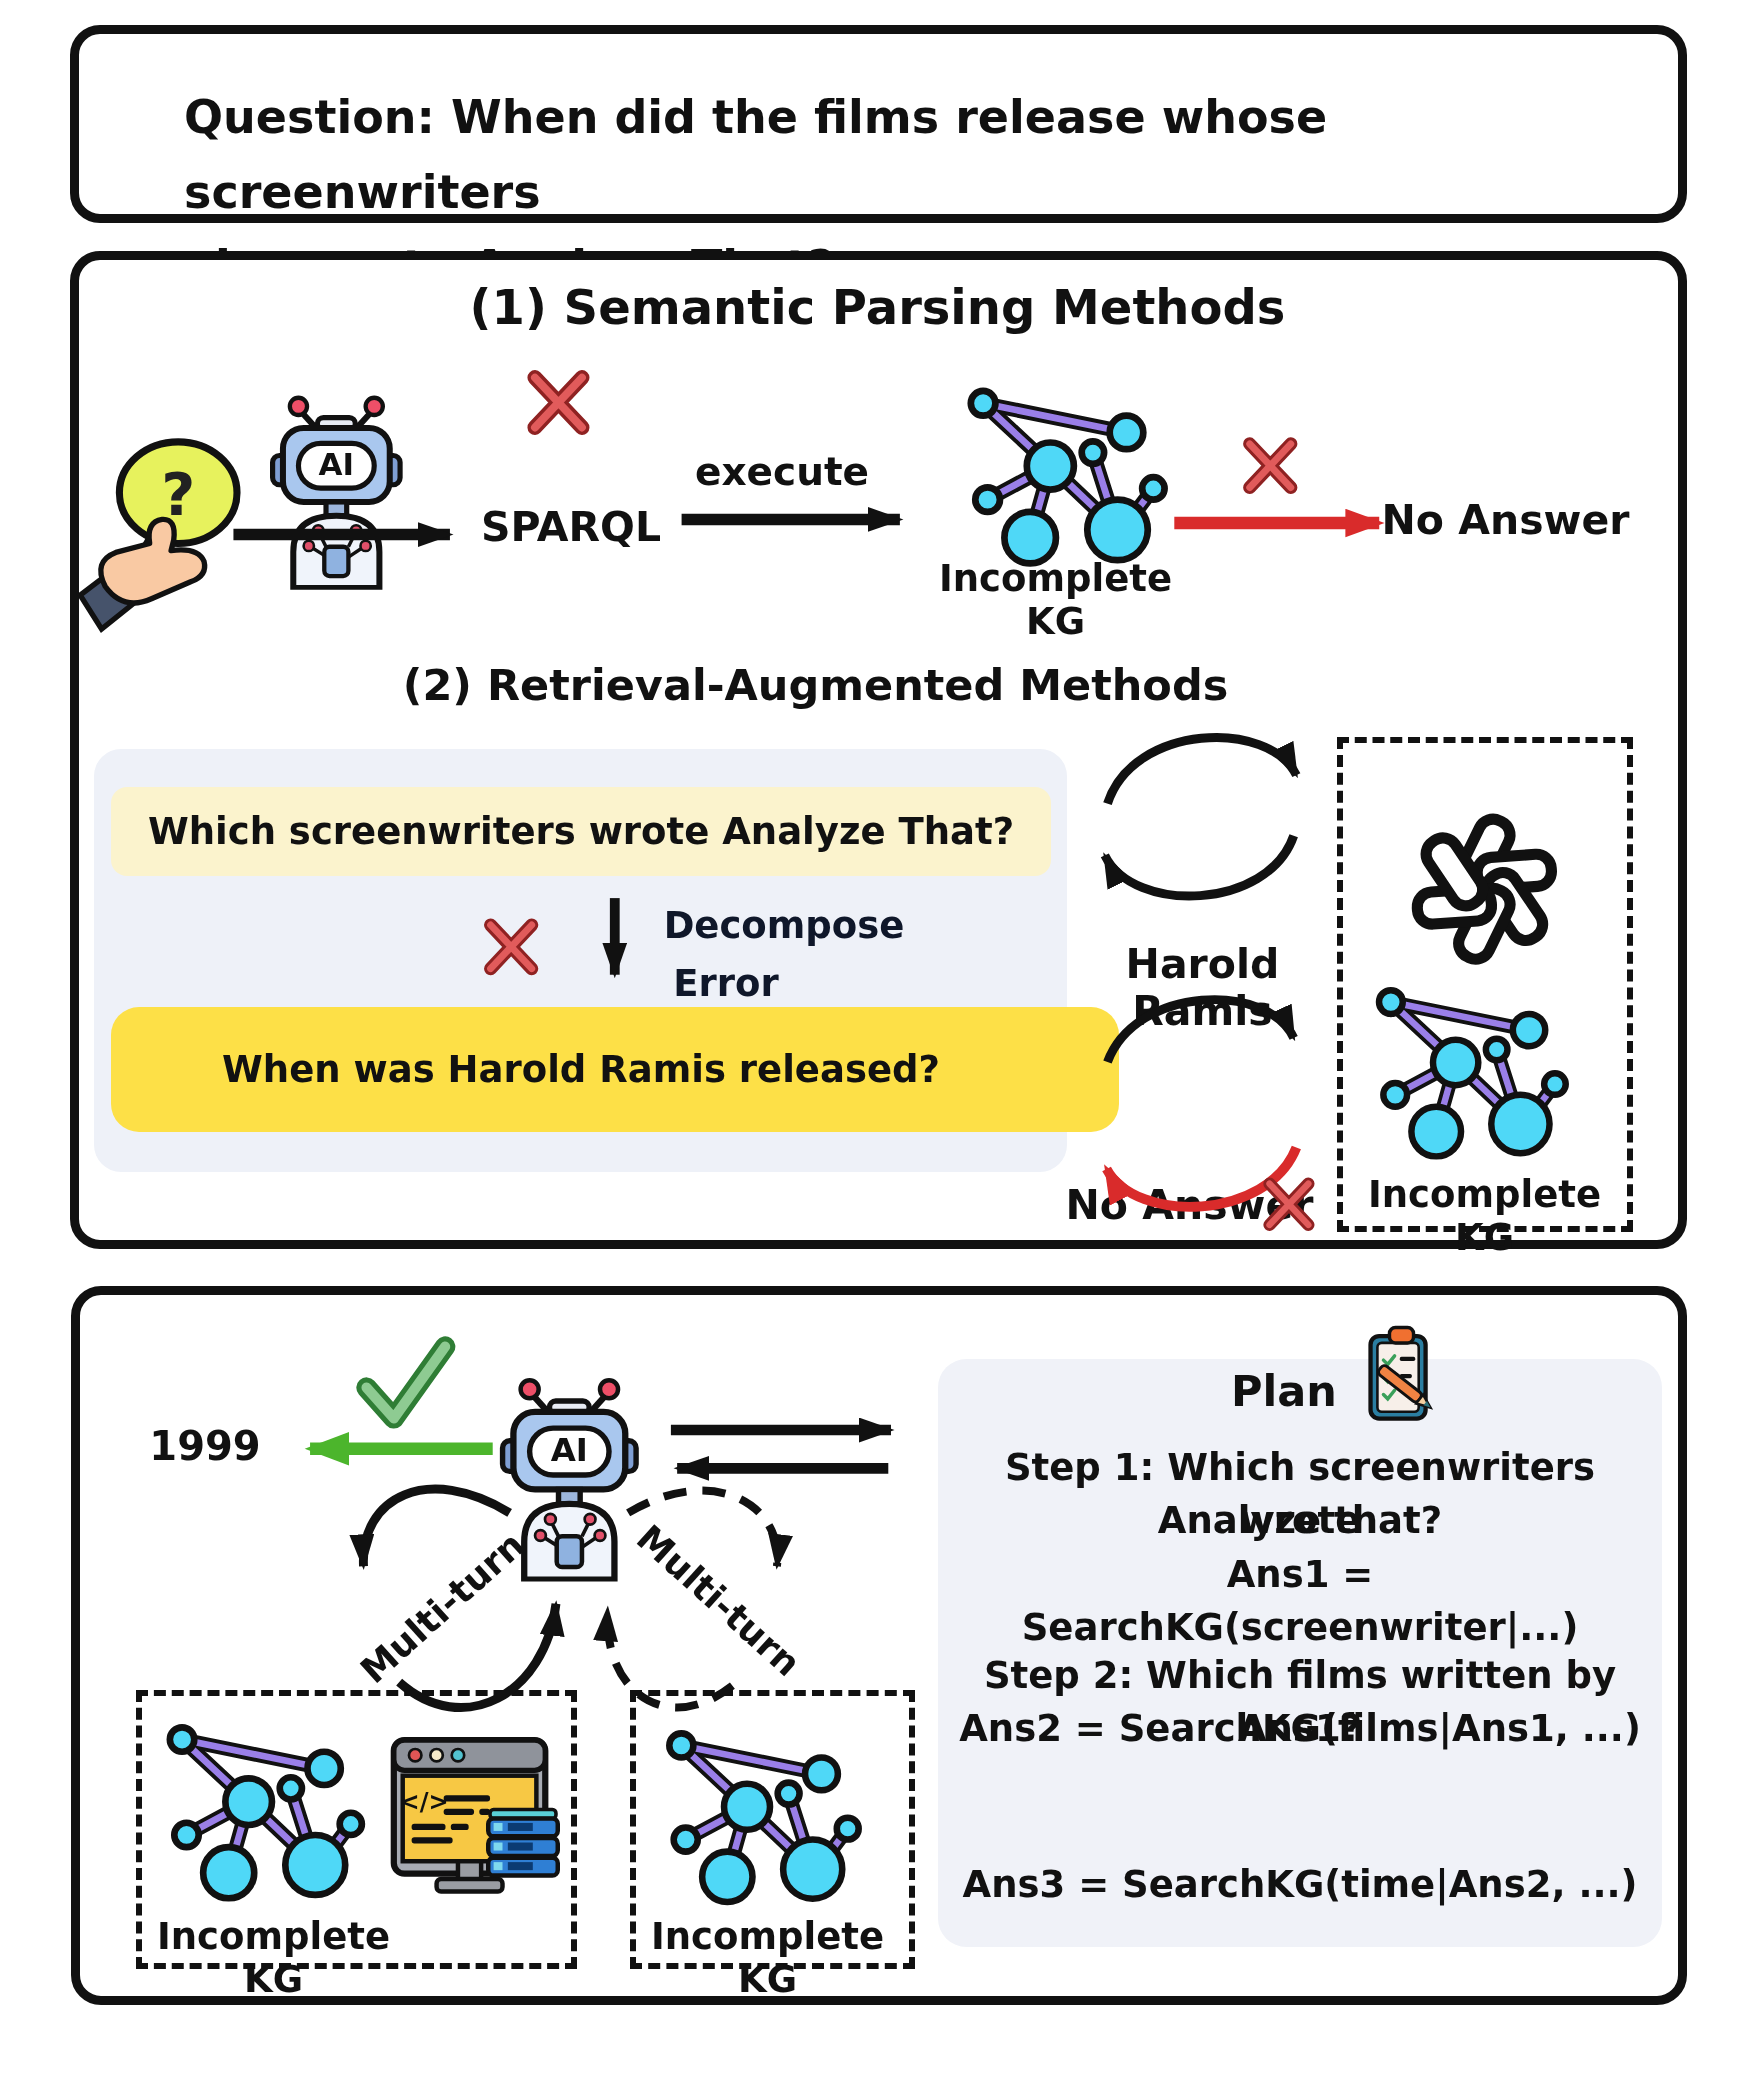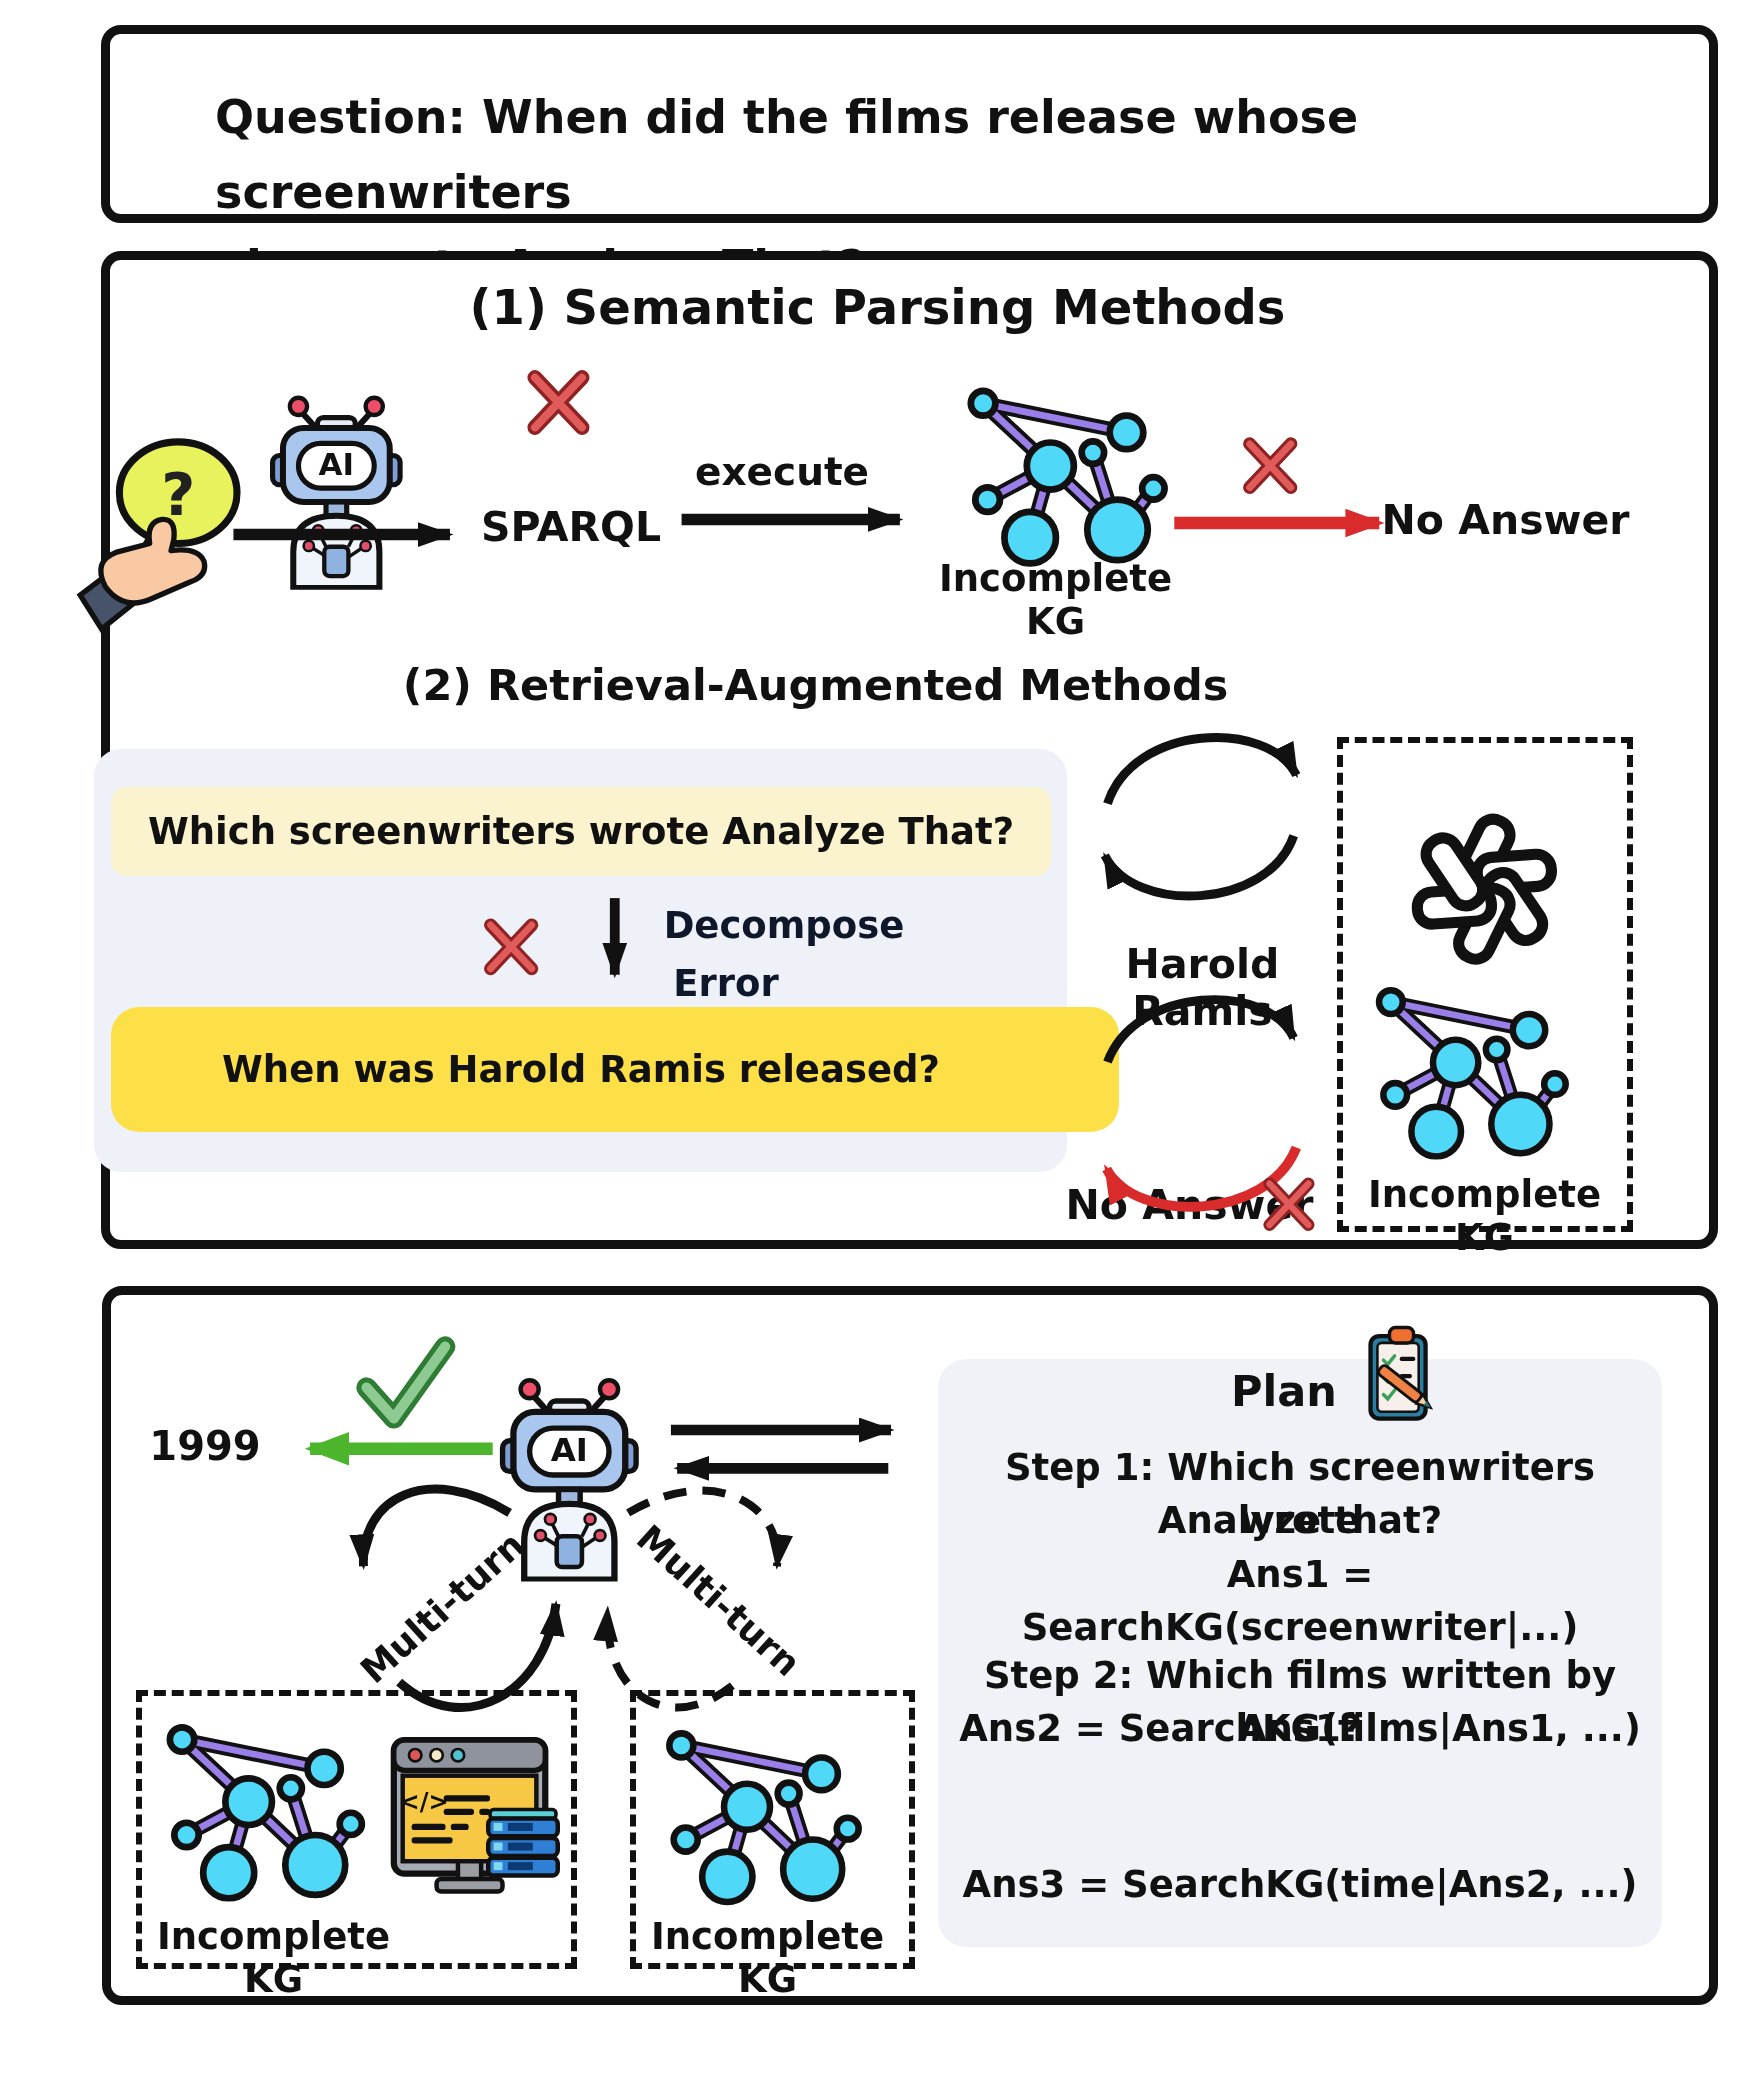--- a/index.html
+++ b/index.html
@@ -1,18 +1,18 @@
 <!DOCTYPE html>
 <html style="font-size:14.3px"><head>
 <meta charset="utf-8">
 <style>
   html,body{margin:0;padding:0;background:#fff;}
   .canvas{position:relative;width:1757px;height:2092px;background:#fff;overflow:hidden;
           font-family:"DejaVu Sans",sans-serif;font-weight:700;color:#111;}
-  .box{position:absolute;box-sizing:border-box;border:9px solid #111;border-radius:20px;background:#fff;margin-left:31px;}
+  .box{position:absolute;box-sizing:border-box;border:9px solid #111;border-radius:30px;background:#fff;}
   .dashedbox{position:absolute;box-sizing:border-box;border:6.2px dashed #111;background:transparent;}
   .lbl{position:absolute;text-align:center;color:#111;line-height:1.15;}
   .panel{position:absolute;box-sizing:border-box;border-radius:27px;}
   .qtext{position:absolute;left:105px;top:46px;width:1515px;font-size:46px;line-height:75px;text-align:left;}
   .red{color:#0f172a;}
   .rot-l{transform:rotate(-42deg);}
   .rot-r{transform:rotate(42deg);}
   svg.overlay{position:absolute;left:0;top:0;pointer-events:none;}
   .planline{position:absolute;left:956px;width:688px;text-align:center;font-size:37px;line-height:53px;}
 </style>

